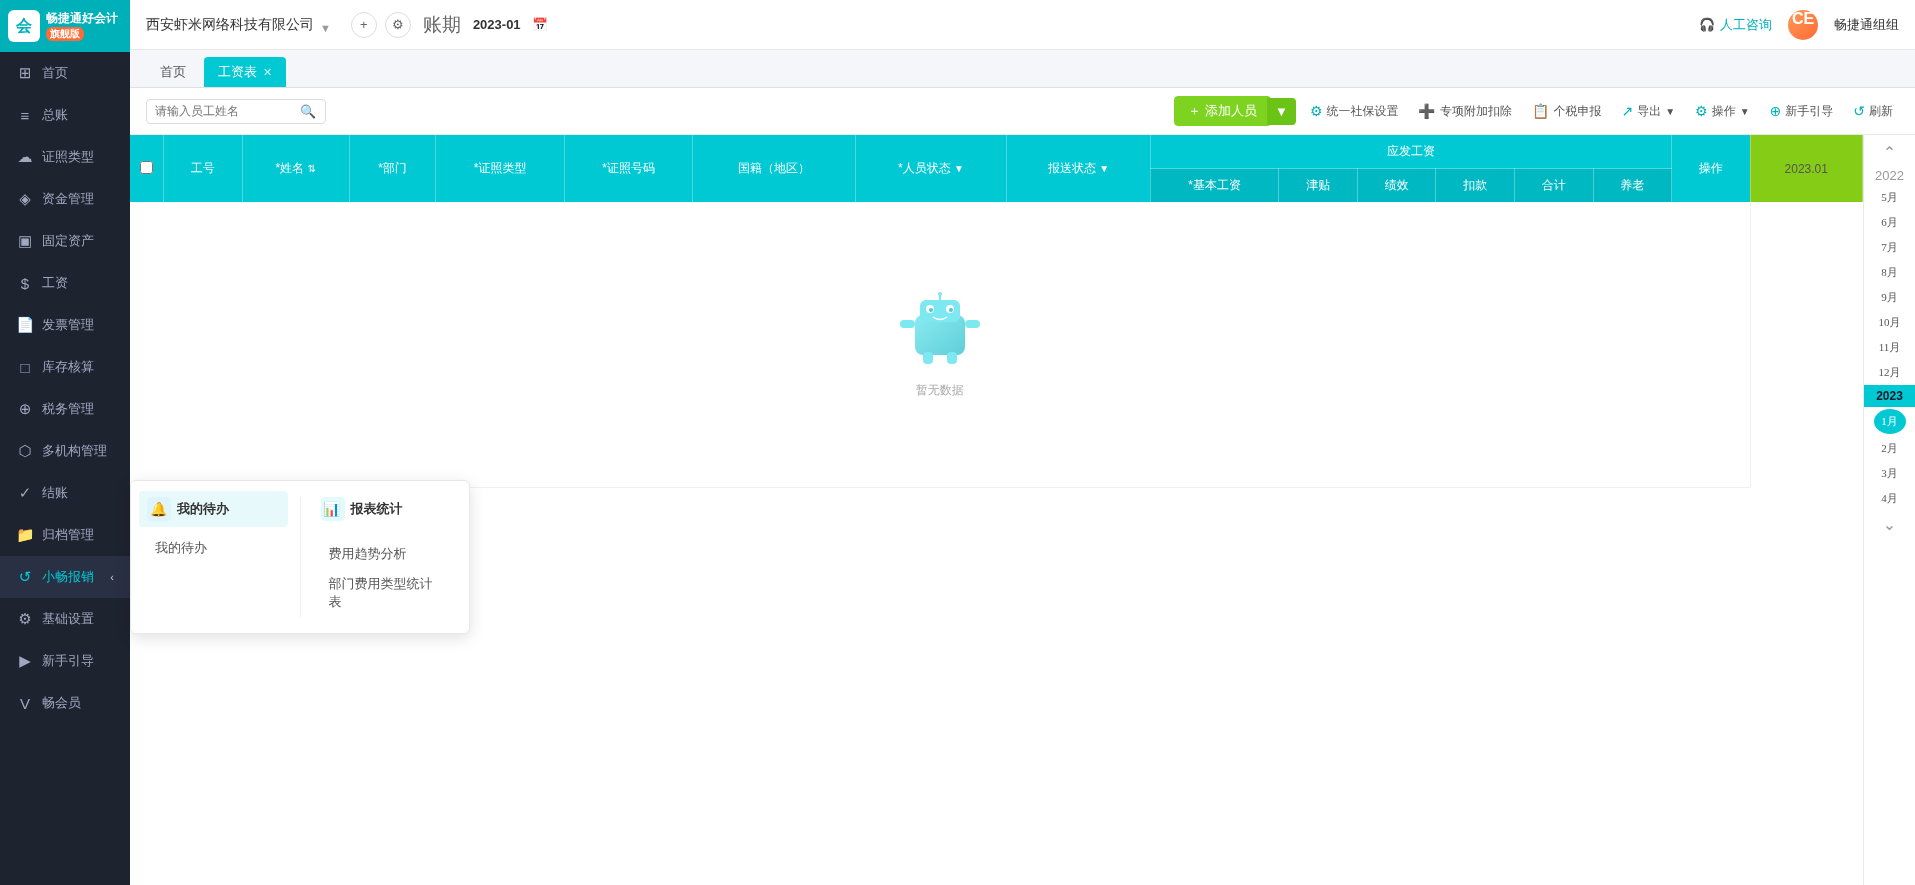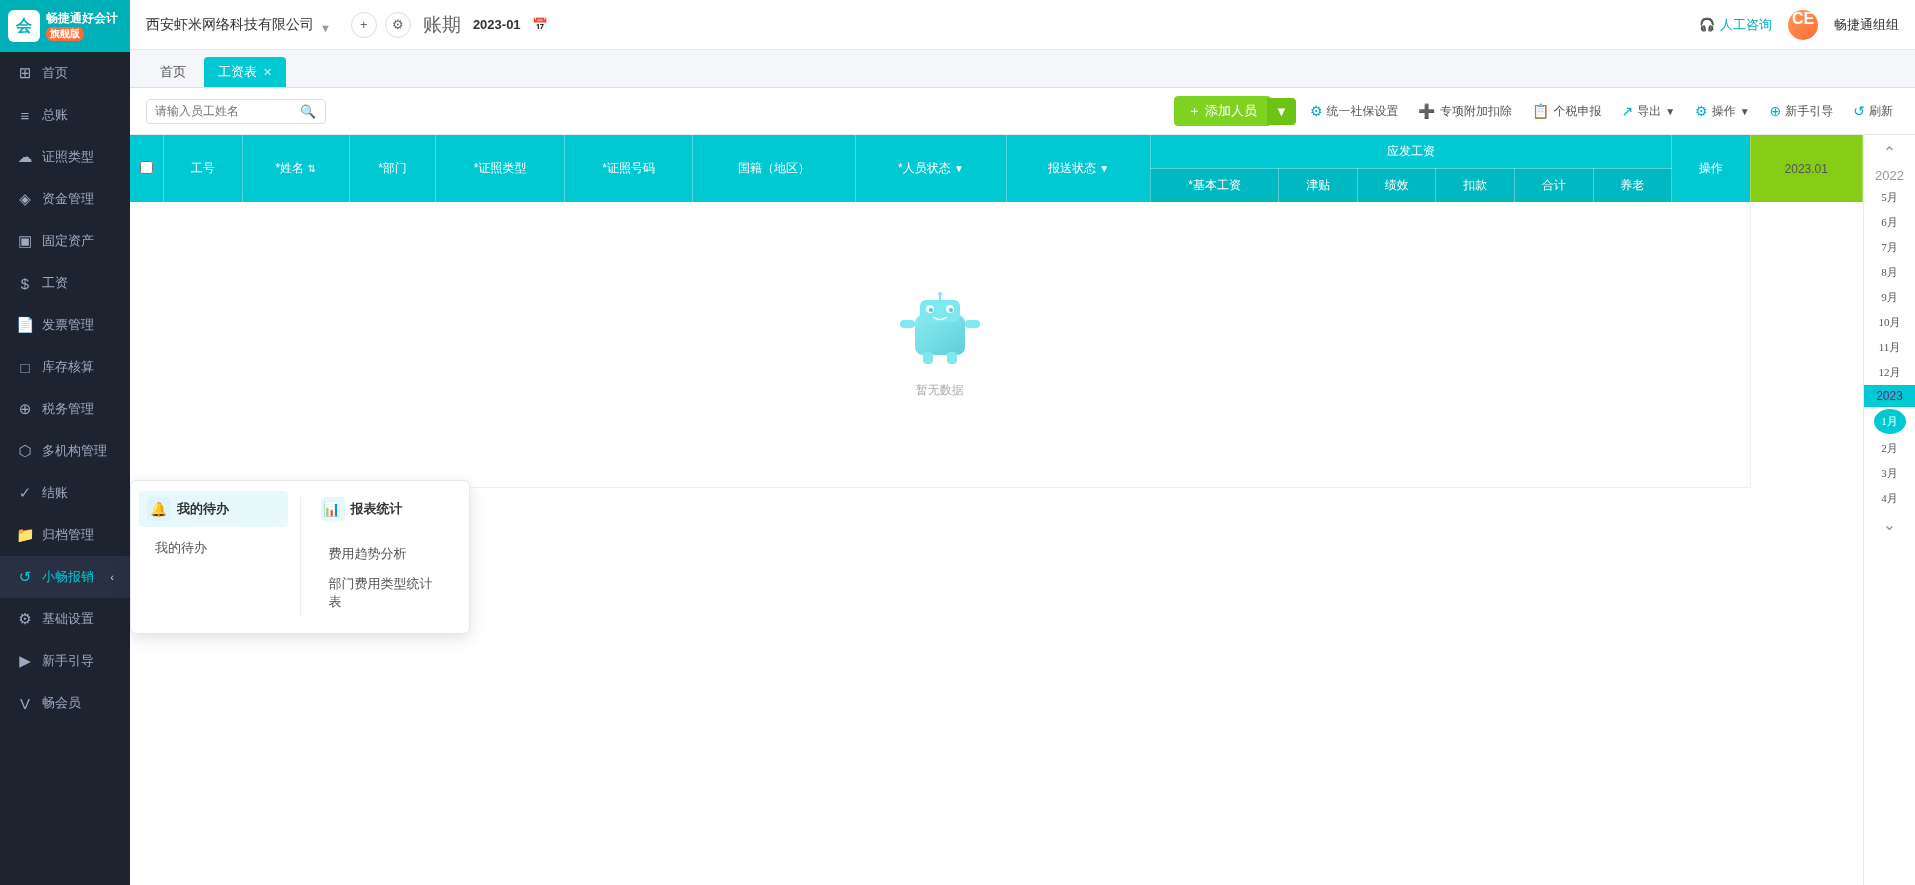--- a/index.html
+++ b/index.html
@@ -275,26 +275,26 @@
       flex-direction: column;
       align-items: center;
       padding: 4px 0;
       overflow-y: auto;
       font-size: 11px;
       color: #555;
       position: relative;
     }
     .timeline-year {
       background: #00c9d4;
-      color: #701a75;
+      color: #0f172a;
       width: 100%;
       text-align: center;
       padding: 4px 8px;
       font-size: 12px;
-      font-weight: normal;
+      font-weight: bold;
     }
     .timeline-month {
       padding: 5px 0;
       cursor: pointer;
       width: 100%;
       text-align: center;
       color: #555;
       font-family: Liberation Serif, serif;
     }
     .timeline-month.active {

